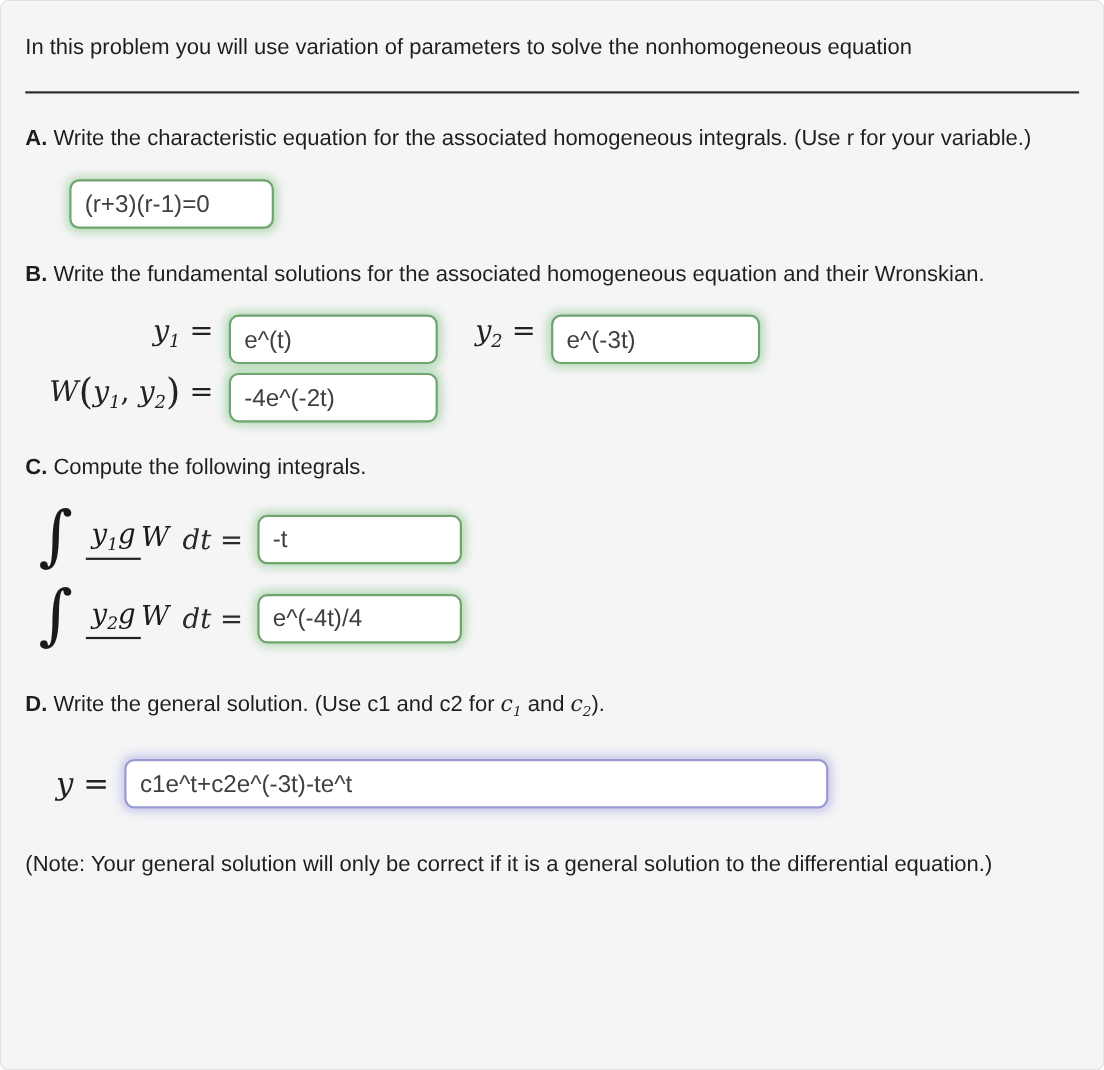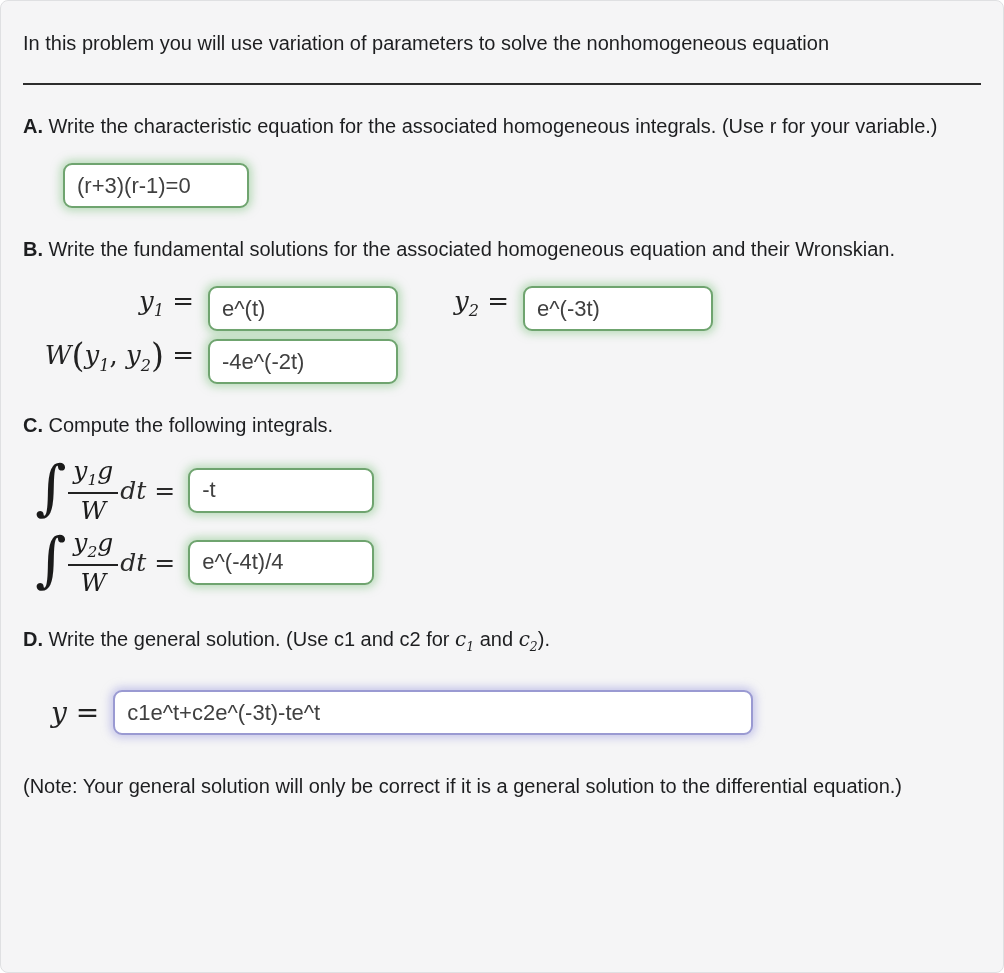--- a/index.html
+++ b/index.html
@@ -60,27 +60,27 @@
   input.focused {
     border: 2px solid #9a9ad2;
     box-shadow: 0 0 9px 3px rgba(163, 163, 224, 0.55);
   }
 
   .a-input-wrap { margin: 20px 0 0 40px; }
 
   .b-block { margin-top: 20px; }
   .b-row { display: flex; margin-top: 8px; }
   .b-label  { width: 185px; text-align: right; padding-right: 14px; font-size: 26px; color: #222; }
-  .b-label2 { width: 125px; text-align: right; padding-right: 14px; font-size: 26px; color: #222; }
+  .b-label2 { width: 103px; text-align: right; padding-right: 14px; font-size: 26px; color: #222; }
   .b-input { width: 190px; }
 
   .c-block { margin-top: 12px; }
   .int-row { display: flex; align-items: center; margin-left: 12px; height: 72px; }
   .int-sign { font-size: 60px; line-height: 1; transform: translateY(-3px); color: #1a1a1a; }
-  .frac { display: inline-flex; flex-direction: column; align-items: stretch; margin: 0 2px; font-size: 25px; color: #1a1a1a; }
+  .frac { display: inline-flex; flex-direction: row; align-items: stretch; margin: 0 12px; font-size: 25px; color: #1a1a1a; }
   .frac .num { text-align: center; padding: 0 5px 3px 5px; border-bottom: 2px solid #222; }
   .frac .den { text-align: center; padding-top: 2px; }
   .int-suffix { font-size: 25px; margin-right: 13px; color: #2a2a2a; }
   .c-input { width: 186px; }
 
   .d-row { display: flex; align-items: center; margin: 26px 0 0 28px; }
   .d-label { font-size: 28px; margin-right: 14px; color: #222; }
   .d-input { width: 640px; height: 47px; }
 
   .note { font-size: 20px; line-height: 34px; margin-top: 34px; }

